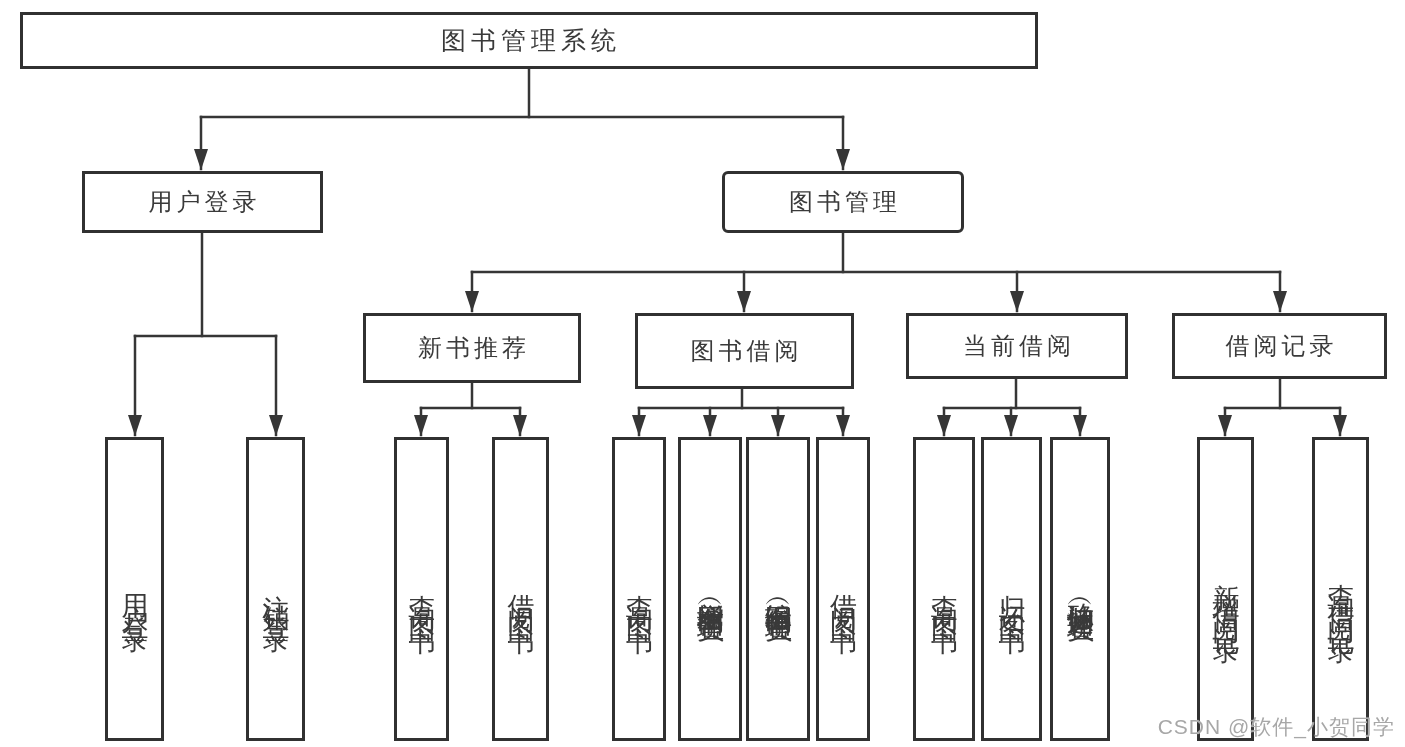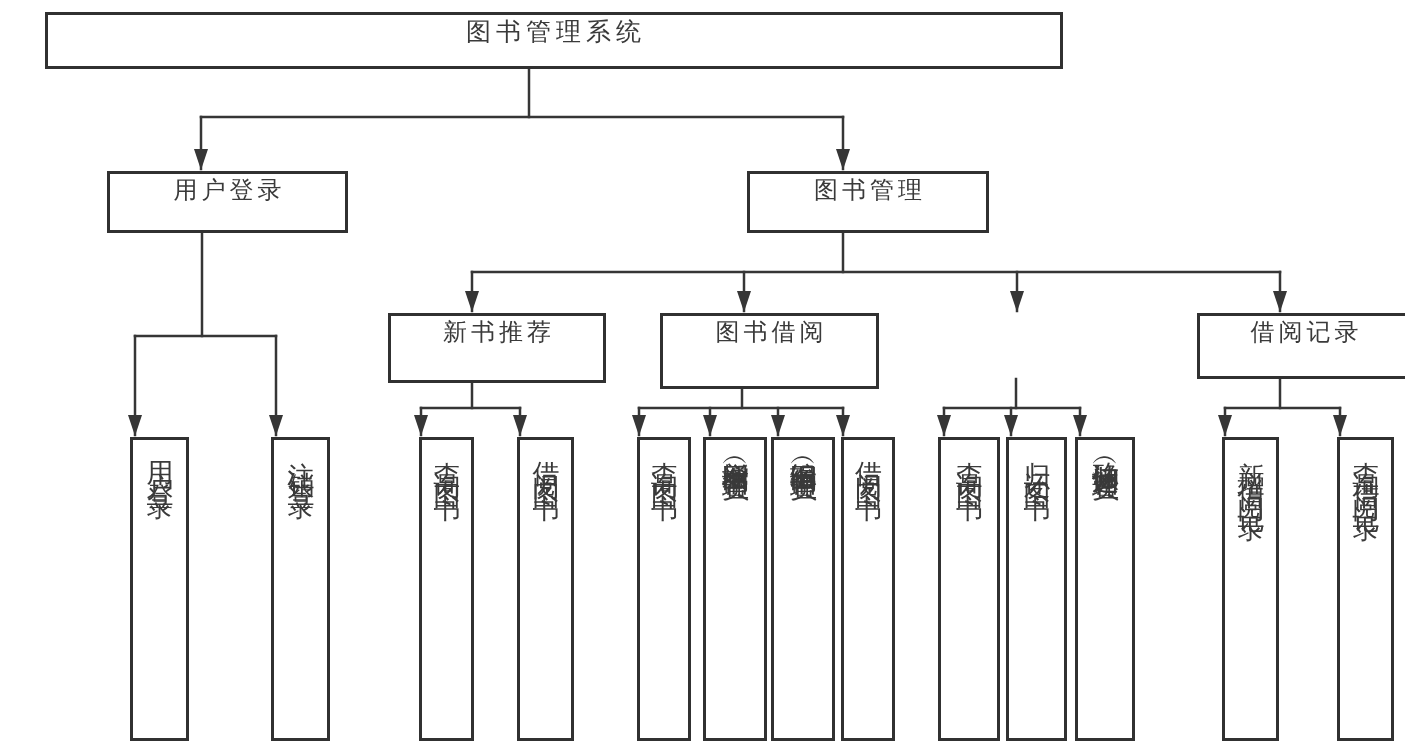--- a/index.html
+++ b/index.html
@@ -16,24 +16,23 @@
     left: 0; top: 0;
     width: 1405px; height: 747px;
     pointer-events: none;
   }
   .node {
     position: absolute;
     box-sizing: border-box;
     border: 3px solid #313131;
     background: #ffffff;
     display: flex;
-    align-items: flex-start;
+    align-items: center;
     justify-content: center;
     z-index: 2;
-    margin-left: 25px;
   }
   .hlabel {
     color: #3a3a3a;
     font-size: 24px;
     letter-spacing: 4px;
     text-indent: 4px;
     white-space: nowrap;
   }
   .root .hlabel { font-size: 25px; letter-spacing: 5px; }
   .leaf span.vlabel {
@@ -116,29 +115,32 @@
     </g>
   </svg>
 
   <div class="node root" style="left:20px; top:12px; width:1018px; height:57px;">
     <span class="hlabel">图书管理系统</span>
   </div>
 
   <div class="node" style="left:82px; top:171px; width:241px; height:62px;">
     <span class="hlabel">用户登录</span>
   </div>
-  <div class="node" style="left:722px; top:171px; width:242px; height:62px;">
+  <div class="node" style="left:722px; top:171px; width:242px; height:62px;border-radius:6px;">
     <span class="hlabel">图书管理</span>
   </div>
 
   <div class="node" style="left:363px; top:313px; width:218px; height:70px;">
     <span class="hlabel">新书推荐</span>
   </div>
   <div class="node" style="left:635px; top:313px; width:219px; height:76px;">
     <span class="hlabel">图书借阅</span>
+  </div>
+  <div class="node" style="left:906px; top:313px; width:222px; height:66px;">
+    <span class="hlabel">当前借阅</span>
   </div>
   <div class="node" style="left:1172px; top:313px; width:215px; height:66px;">
     <span class="hlabel">借阅记录</span>
   </div>
 
   <div class="node leaf" style="left:105px; top:437px; width:59px; height:304px;">
     <span class="vlabel">用户登录</span>
   </div>
   <div class="node leaf" style="left:246px; top:437px; width:59px; height:304px;">
     <span class="vlabel">注销登录</span>
@@ -174,13 +176,14 @@
     <span class="vlabel">确认归还（管理员）</span>
   </div>
 
   <div class="node leaf" style="left:1197px; top:437px; width:57px; height:304px;">
     <span class="vlabel">新增借阅记录</span>
   </div>
   <div class="node leaf" style="left:1312px; top:437px; width:57px; height:304px;">
     <span class="vlabel">查询借阅记录</span>
   </div>
 
+  <div id="watermark">CSDN @软件_小贺同学</div>
 </div>
 
 </body></html>

